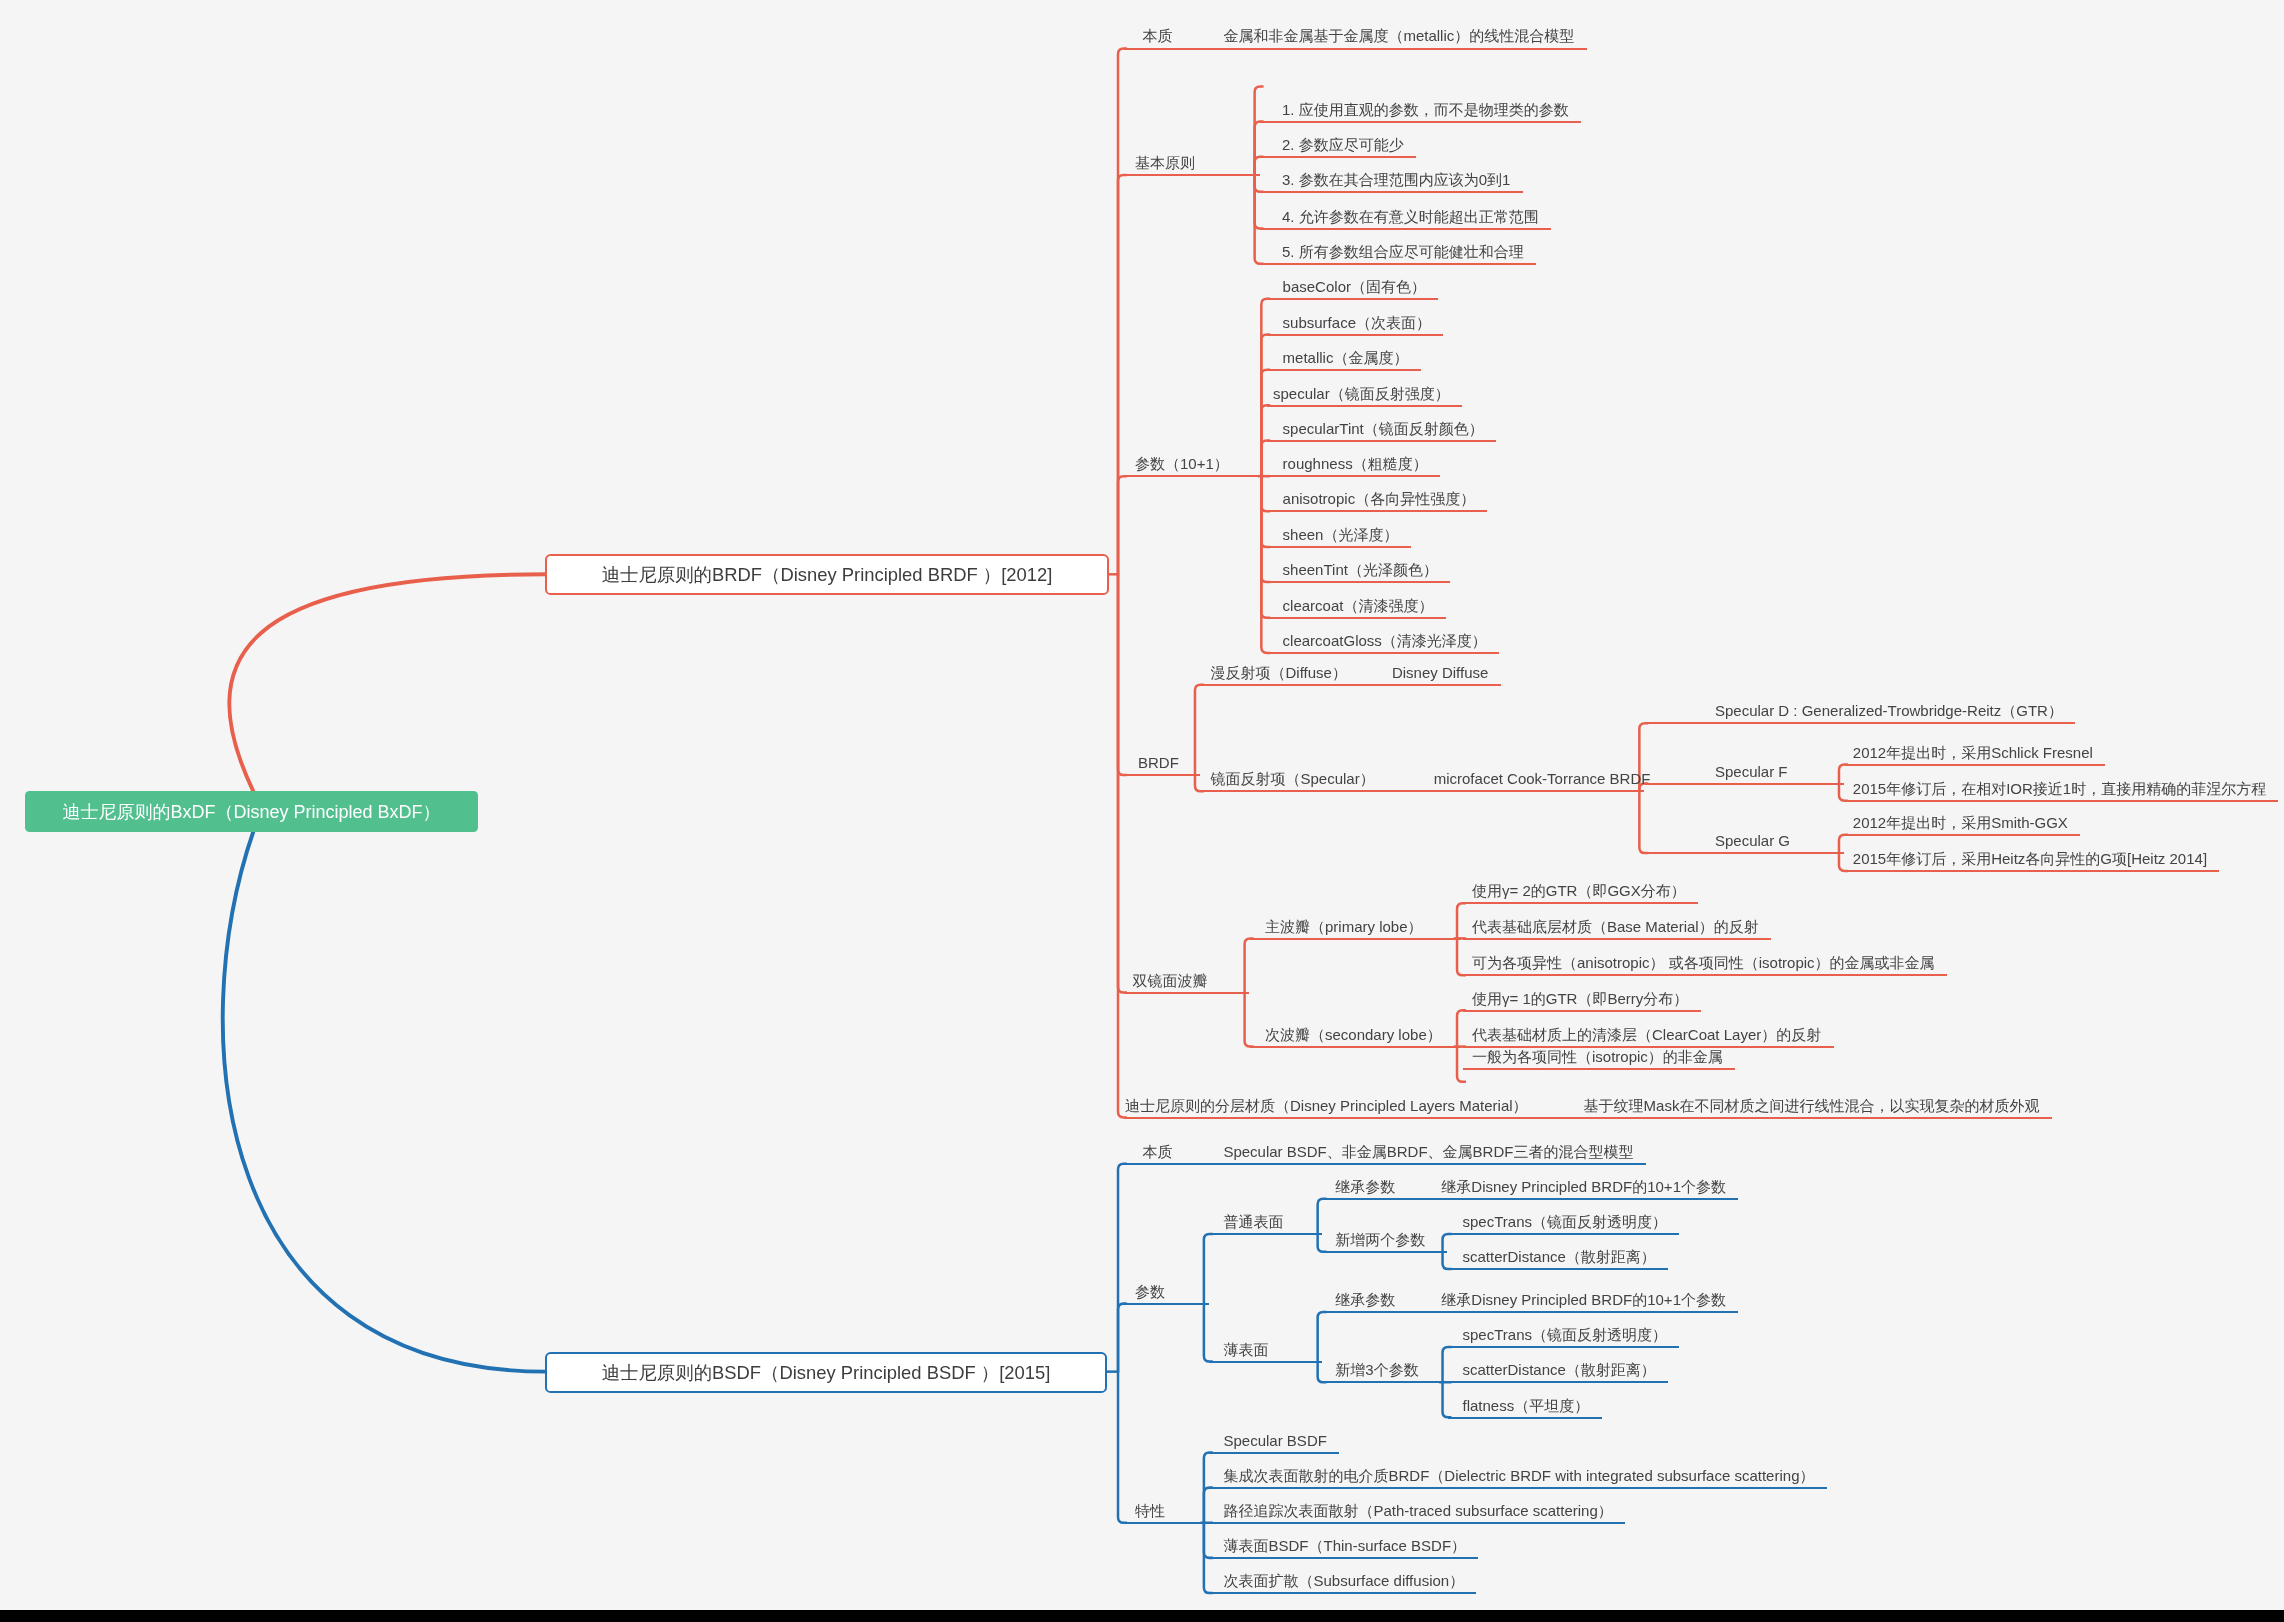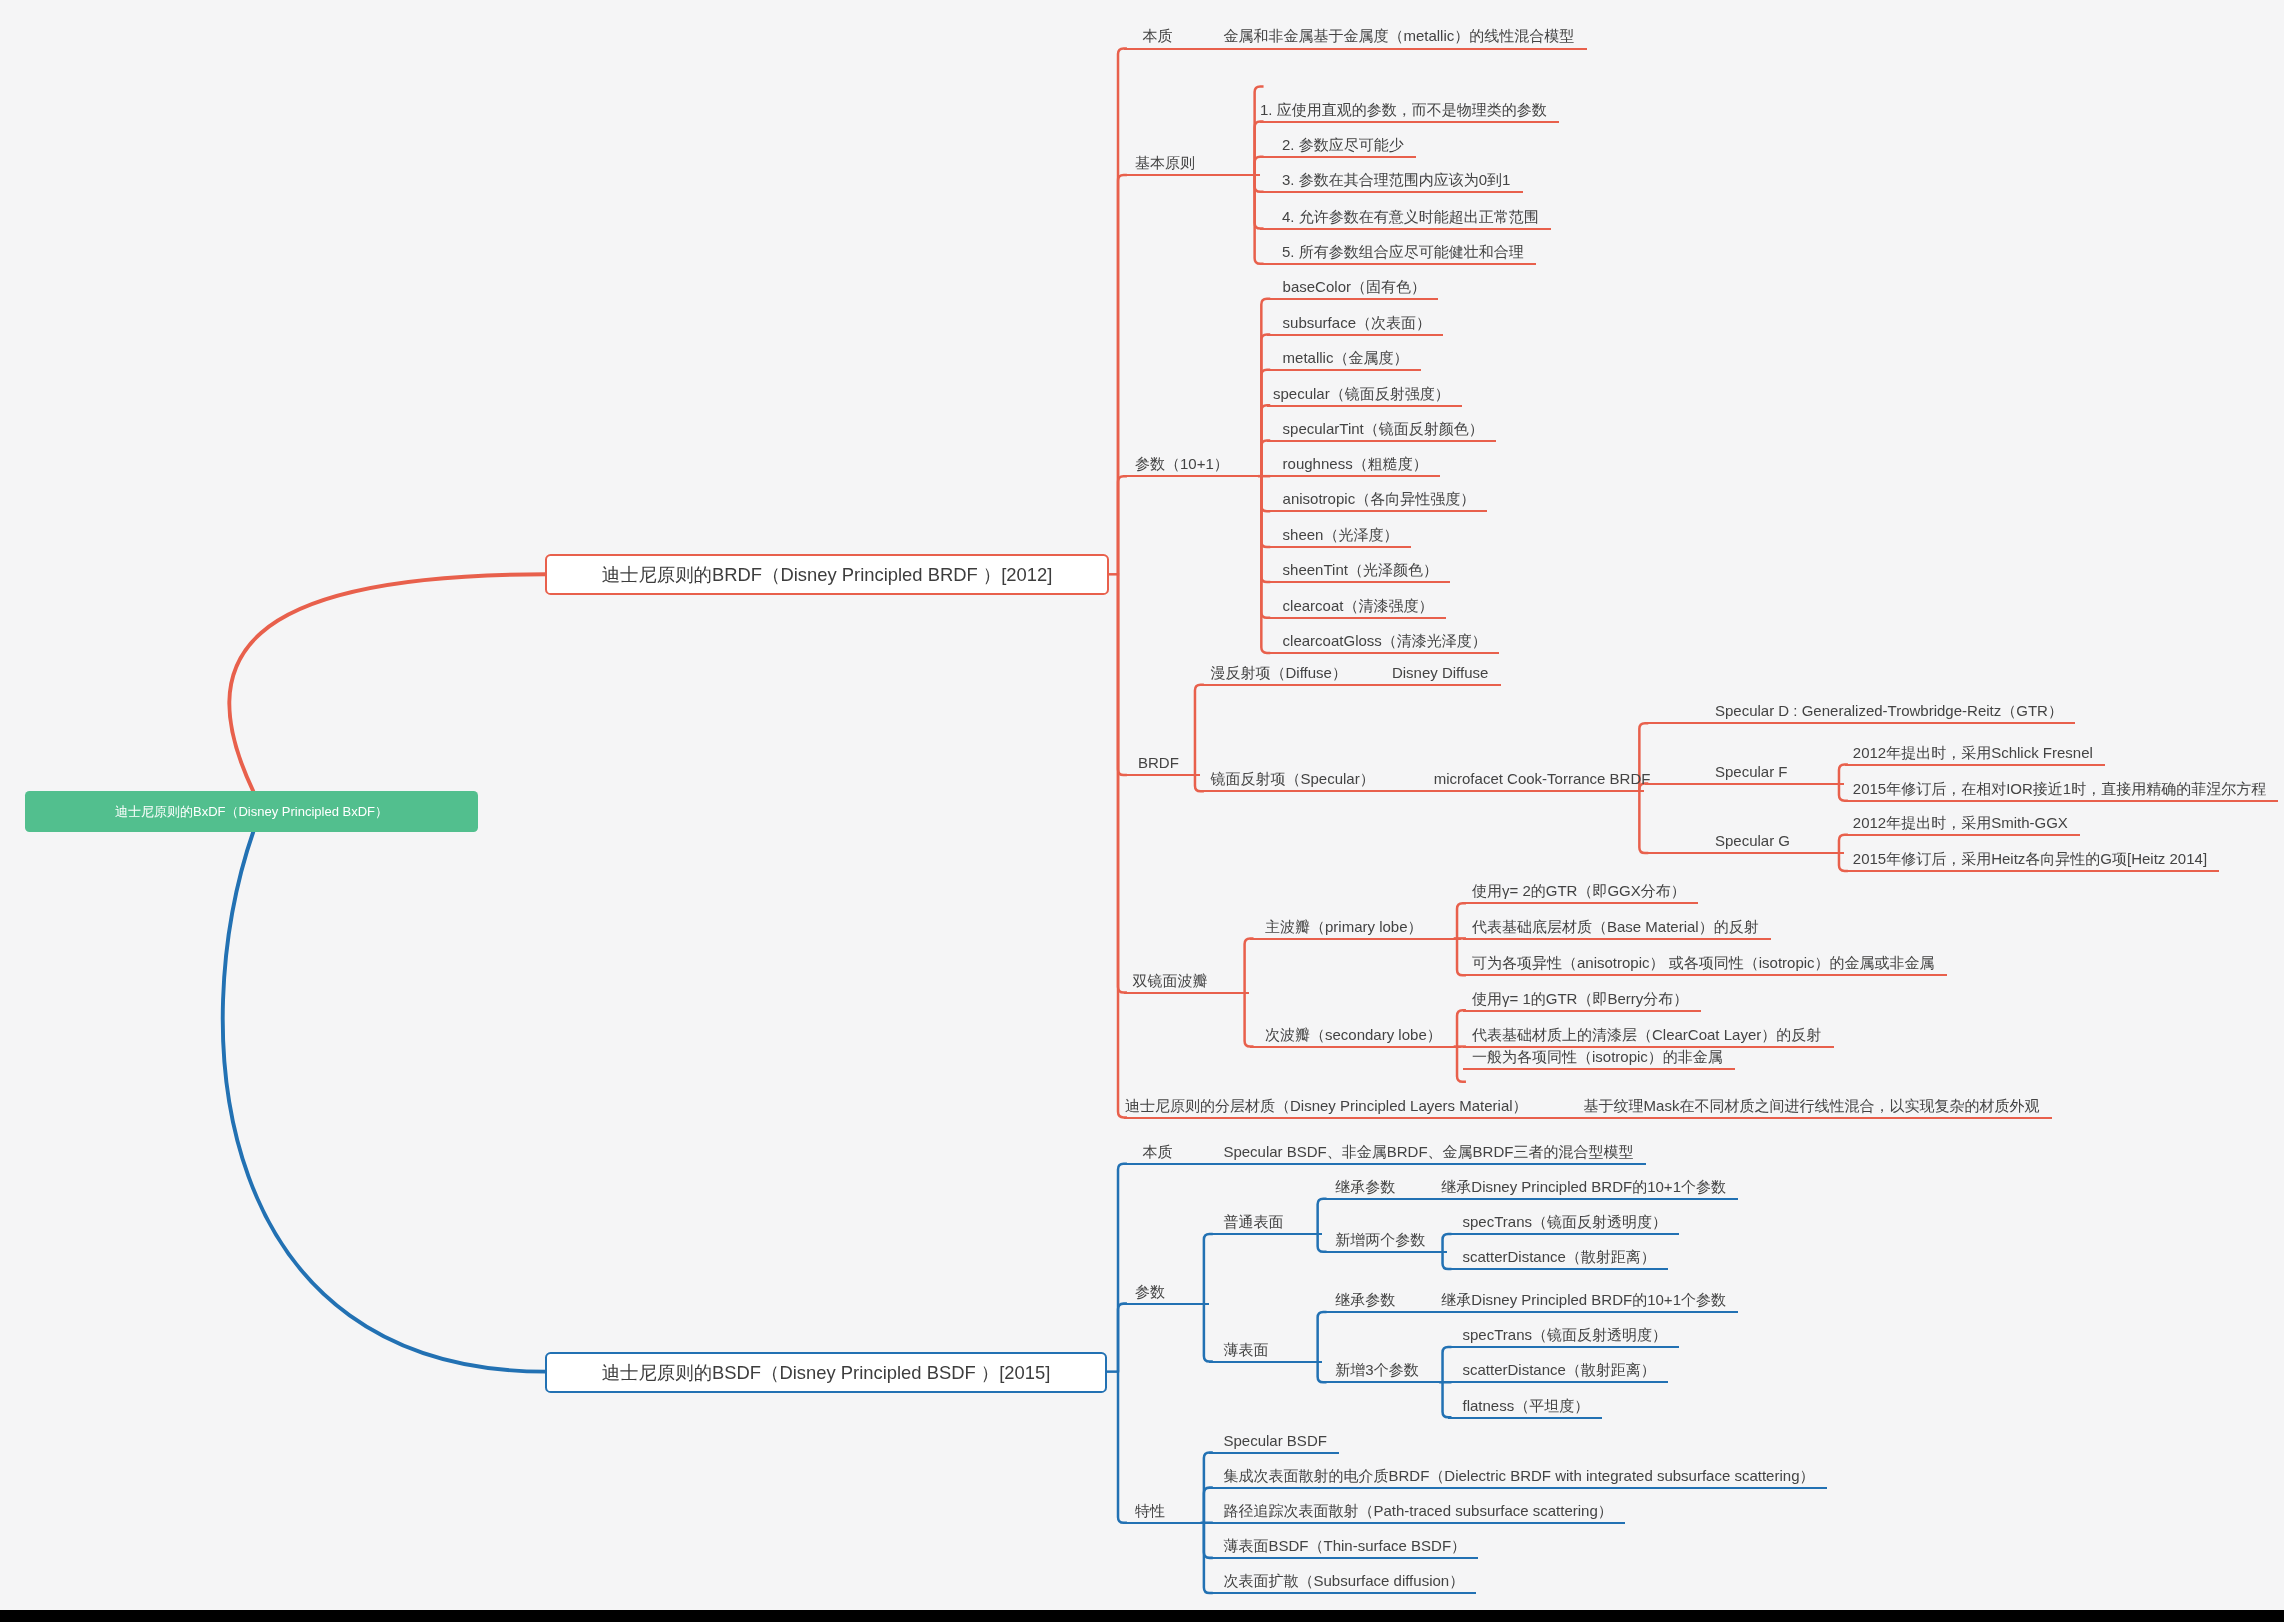--- a/index.html
+++ b/index.html
@@ -20,21 +20,21 @@
   .row span{display:inline-block;}
   .topic{
     position:absolute;display:flex;align-items:center;justify-content:center;
     box-sizing:border-box;background:#ffffff;border:2px solid #e8604c;
     border-radius:5.6px;font-size:18.4px;color:#3d3d3d;white-space:nowrap;
   }
   .topic.b{border-color:#2271b3;}
   .root{
     position:absolute;display:flex;align-items:center;justify-content:center;
     box-sizing:border-box;background:#52bf8e;border-radius:4.5px;
-    font-size:13px;color:#ffffff;white-space:nowrap;
+    font-size:18px;color:#ffffff;white-space:nowrap;
   }
   #bottom-bar{position:absolute;left:0;top:1610px;width:2284px;height:12.3px;background:#000;}
 </style>
 </head>
 <body>
 
 <div id="canvas">
 
   <svg id="wires" width="2284" height="1622" viewBox="0 0 4096 2909">
     <path d="M 455,1421 C 340,1180 430,1030 979,1030" fill="none" stroke="#e8604c" stroke-width="7" stroke-linecap="round"></path>
@@ -110,21 +110,21 @@
 
   <div class="row auto" style="left:1124px;top:20.6px;">
     <span style="margin-left:18.4px">本质</span>
     <span style="margin-left:51px">金属和非金属基于金属度（metallic）的线性混合模型</span>
   </div>
 
   <div class="row" style="left:1124px;top:147px;width:136px;">
     <span style="margin-left:11px">基本原则</span>
   </div>
   <div class="row auto" style="left:1260px;top:94px;">
-      <span style="">1. 应使用直观的参数，而不是物理类的参数</span>
+      <span style="margin-left:22px">1. 应使用直观的参数，而不是物理类的参数</span>
     </div>
   <div class="row auto" style="left:1260px;top:129px;">
       <span style="margin-left:22px">2. 参数应尽可能少</span>
     </div>
   <div class="row auto" style="left:1260px;top:164px;">
       <span style="margin-left:22px">3. 参数在其合理范围内应该为0到1</span>
     </div>
   <div class="row auto" style="left:1260px;top:201px;">
       <span style="margin-left:22px">4. 允许参数在有意义时能超出正常范围</span>
     </div>

